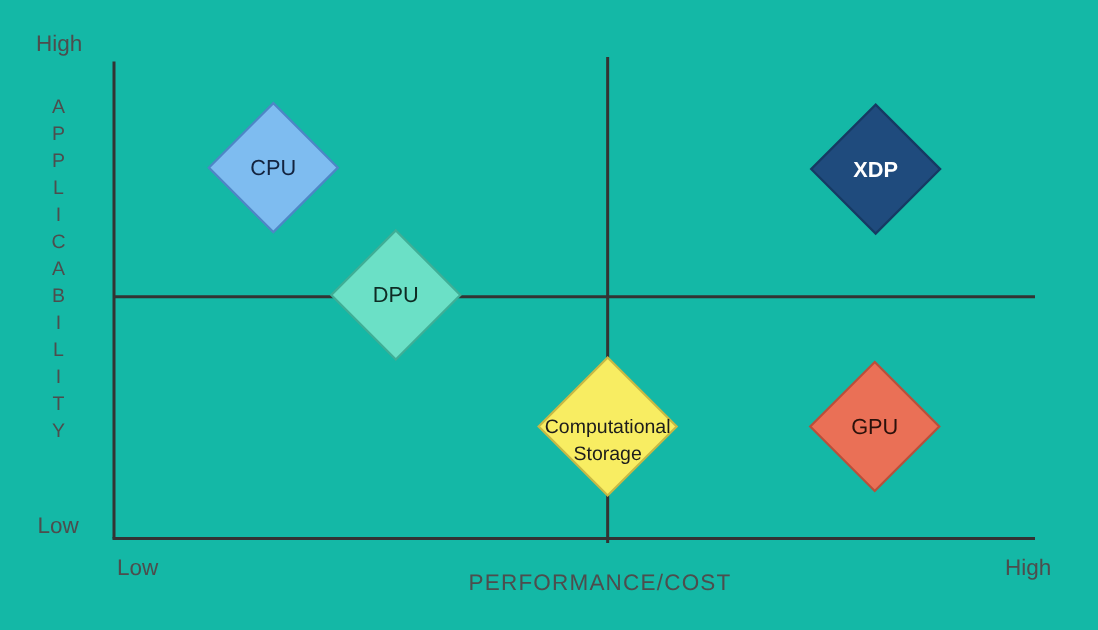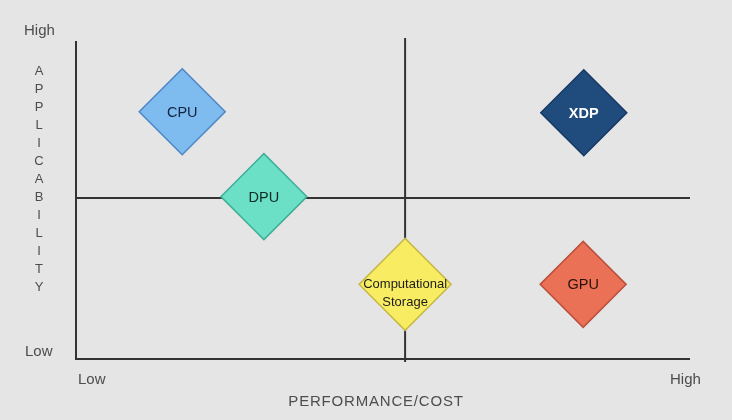--- a/index.html
+++ b/index.html
@@ -5,21 +5,21 @@
   html, body {
     margin: 0;
     padding: 0;
     background: #ffffff;
     font-family: "Liberation Sans", sans-serif;
   }
   .stage {
     position: relative;
     width: 732px;
     height: 420px;
-    background: #e5e5e5;
+    background: #14b8a6;
     overflow: hidden;
   }
   .stage svg {
     position: absolute;
     left: 0;
     top: 0;
   }
   .lbl {
     position: absolute;
     color: #4d4d4d;
@@ -34,27 +34,26 @@
     top: 62px;
     width: 18px;
     text-align: center;
     font-size: 13px;
     line-height: 18px;
     white-space: pre-line;
   }
   .x-low  { left: 78px;  top: 371px; }
   .x-high { left: 670px; top: 371px; }
   .x-title {
-    left: 276px;
+    left: 300px;
     top: 381px;
     width: 200px;
     text-align: center;
     letter-spacing: 0.8px;
     white-space: nowrap;
-    margin-top: 12px;
   }
   .diamond-text {
     font-family: "Liberation Sans", sans-serif;
   }
 </style>
 </head>
 <body>
 
 <div class="stage">
   <div class="lbl y-high">High</div>

